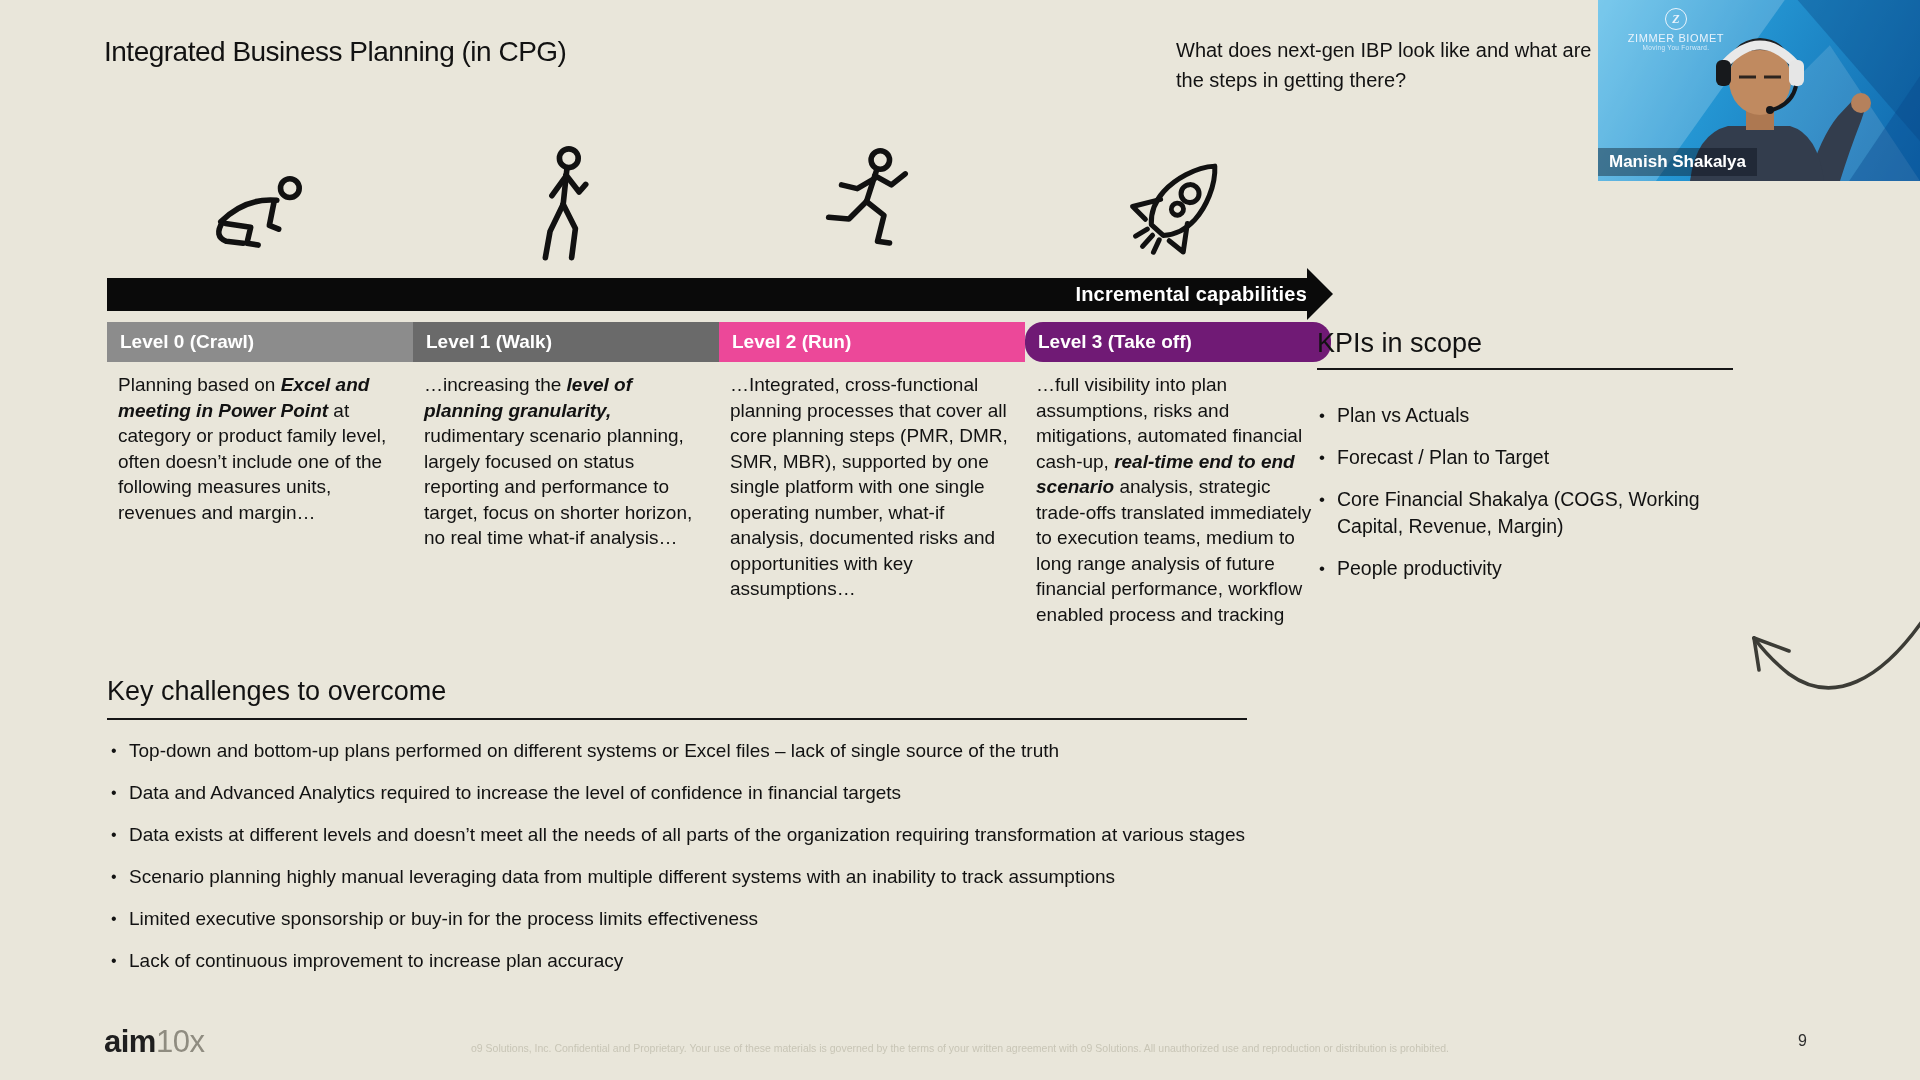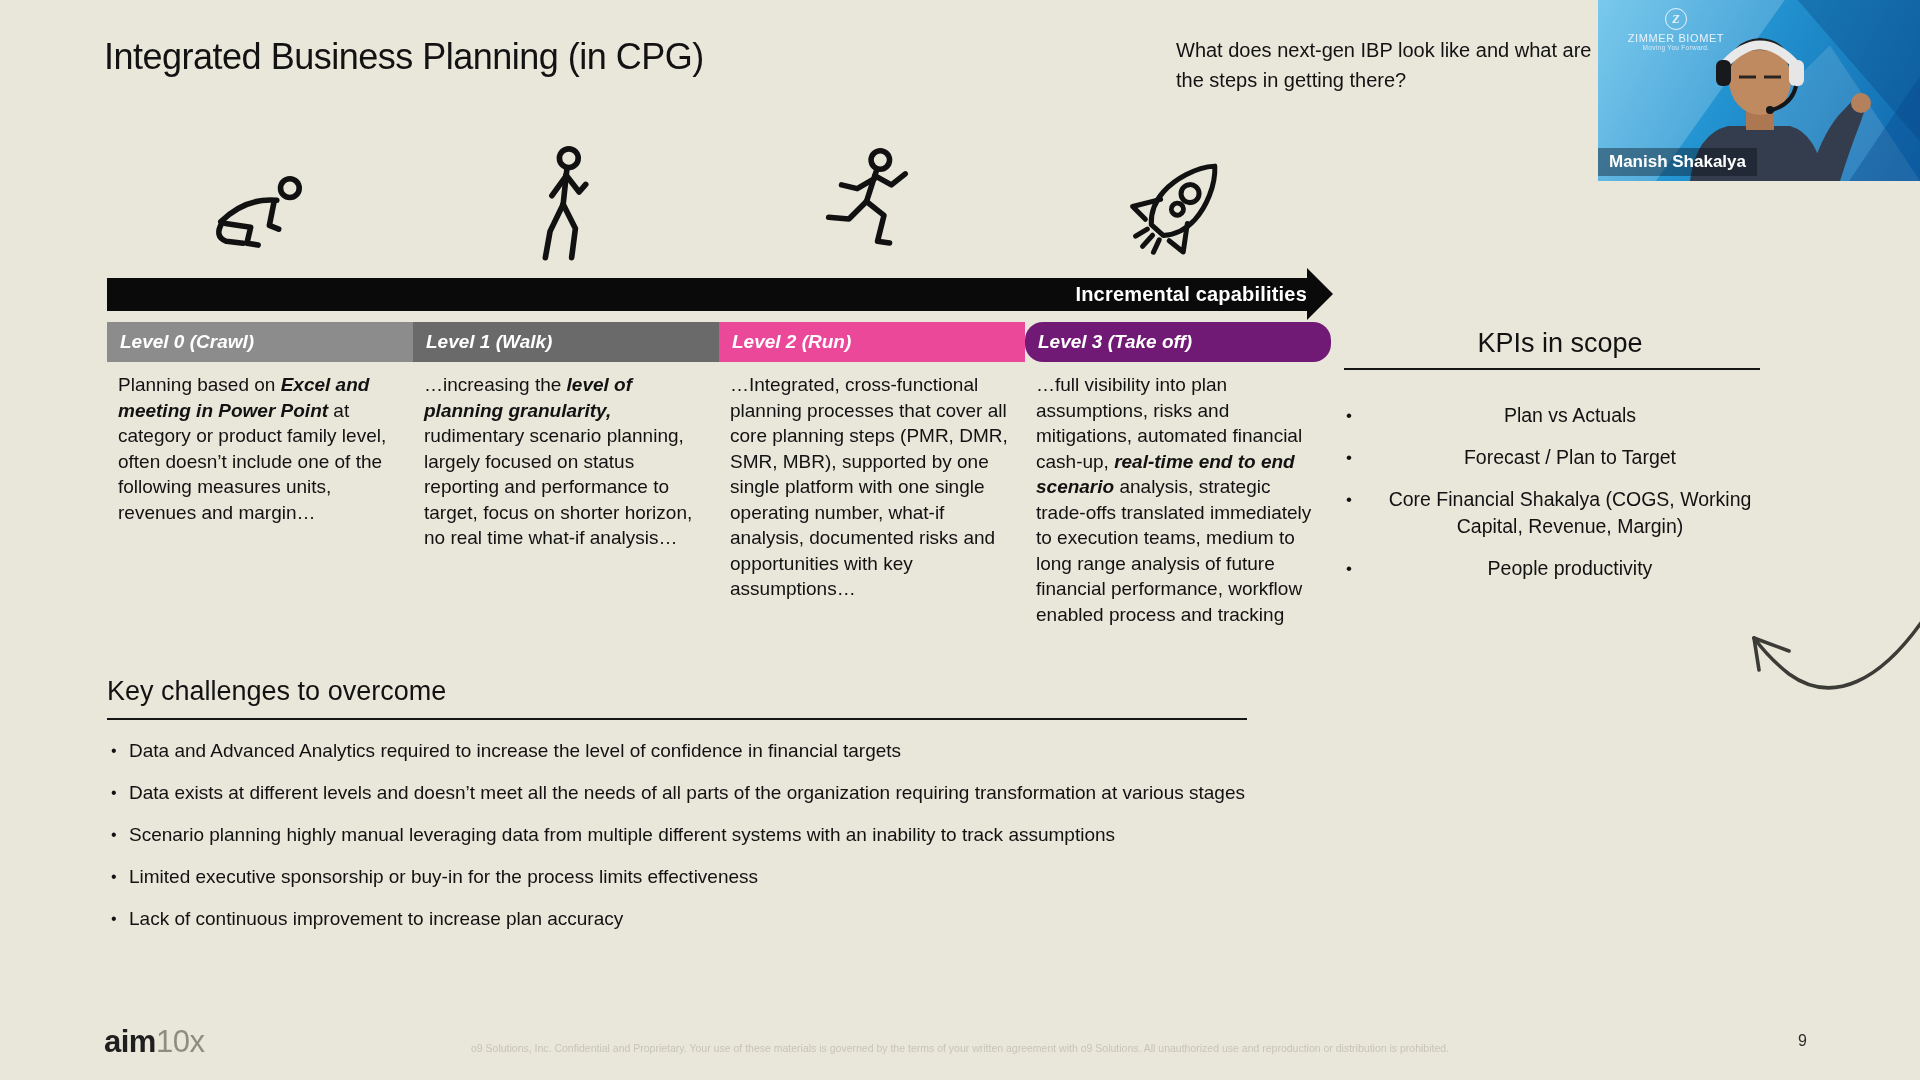--- a/index.html
+++ b/index.html
@@ -5,47 +5,47 @@
   html,body{margin:0;padding:0;}
   body{
     width:1920px;height:1080px;position:relative;overflow:hidden;
     background:#e9e6da;
     font-family:"Liberation Sans",sans-serif;
     color:#121212;
   }
   .abs{position:absolute;}
 
   
-  .slide-title{left:104px;top:36px;font-size:36px;font-weight:400;letter-spacing:-0.5px;}
+  .slide-title{left:104px;top:36px;font-size:28px;font-weight:400;letter-spacing:-0.5px;}
   .question{left:1176px;top:35px;width:700px;font-size:20px;line-height:30px;}
 
   
   .icons-row{left:107px;top:144px;width:1224px;height:124px;display:flex;}
   .icon-cell{width:306px;height:124px;display:flex;align-items:flex-end;justify-content:center;}
   .icon-cell svg{stroke:#111;fill:none;stroke-linecap:round;stroke-linejoin:round;}
 
   
   .banner{left:107px;top:278px;width:1200px;height:33px;background:#0a0a0a;
     display:flex;align-items:center;justify-content:flex-end;}
   .banner-label{color:#fff;font-size:20px;font-weight:700;letter-spacing:0.2px;}
   .banner-head{position:absolute;right:-26px;top:-10px;width:0;height:0;
     border-top:26px solid transparent;border-bottom:26px solid transparent;
     border-left:26px solid #0a0a0a;}
 
   
   .levels-header{left:107px;top:322px;width:1224px;height:40px;display:grid;
     grid-template-columns:repeat(4,1fr);}
   .level-header{display:flex;align-items:center;padding-left:13px;color:#fff;
-    font-size:19px;font-weight:700;font-style:italic;}
+    font-size:19px;font-weight:700;}
   .levels-body{left:107px;top:362px;width:1224px;display:grid;grid-template-columns:repeat(4,1fr);}
   .level-body{padding:10px 14px 0 11px;font-size:19px;line-height:25.5px;}
   .level-body b,.level-body span.b{font-weight:700;font-style:italic;}
 
   
-  .kpis{left:1344px;top:328px;width:432px;text-align:center;}
+  .kpis{left:1317px;top:328px;width:432px;}
   .kpis h2{margin:0;font-size:27px;font-weight:400;}
   .rule{height:2px;background:#161616;}
   .kpis .rule{width:416px;margin-top:9px;}
   .kpis ul{list-style:none;margin:32px 0 16px 0;padding:0;}
   .kpis li{font-size:19.5px;line-height:27px;margin-bottom:15px;padding-left:20px;position:relative;}
   .kpis li::before{content:"•";position:absolute;left:2px;font-size:17px;}
 
   
   .challenges{left:107px;top:676px;width:1230px;}
   .challenges h2{margin:0;font-size:27px;font-weight:400;}
@@ -173,20 +173,21 @@
     <li>Forecast / Plan to Target</li>
     <li>Core Financial Shakalya (COGS, Working Capital, Revenue, Margin)</li>
     <li>People productivity</li>
   </ul>
 </div>
 
 <div class="abs challenges">
   <h2>Key challenges to overcome</h2>
   <div class="rule"></div>
   <ul>
+    <li>Top-down and bottom-up plans performed on different systems or Excel files – lack of single source of the truth</li>
     <li>Data and Advanced Analytics required to increase the level of confidence in financial targets</li>
     <li>Data exists at different levels and doesn’t meet all the needs of all parts of the organization requiring transformation at various stages</li>
     <li>Scenario planning highly manual leveraging data from multiple different systems with an inability to track assumptions</li>
     <li>Limited executive sponsorship or buy-in for the process limits effectiveness</li>
     <li>Lack of continuous improvement to increase plan accuracy</li>
   </ul>
 </div>
 
 <svg class="abs curved-arrow" width="190" height="125" viewBox="0 0 190 125" fill="none" stroke="#3c3c36" stroke-width="3.6" stroke-linecap="round">
   <path d="M 190 22 C 148 82 100 108 56 76 C 42 65 30 52 21 40"></path>

